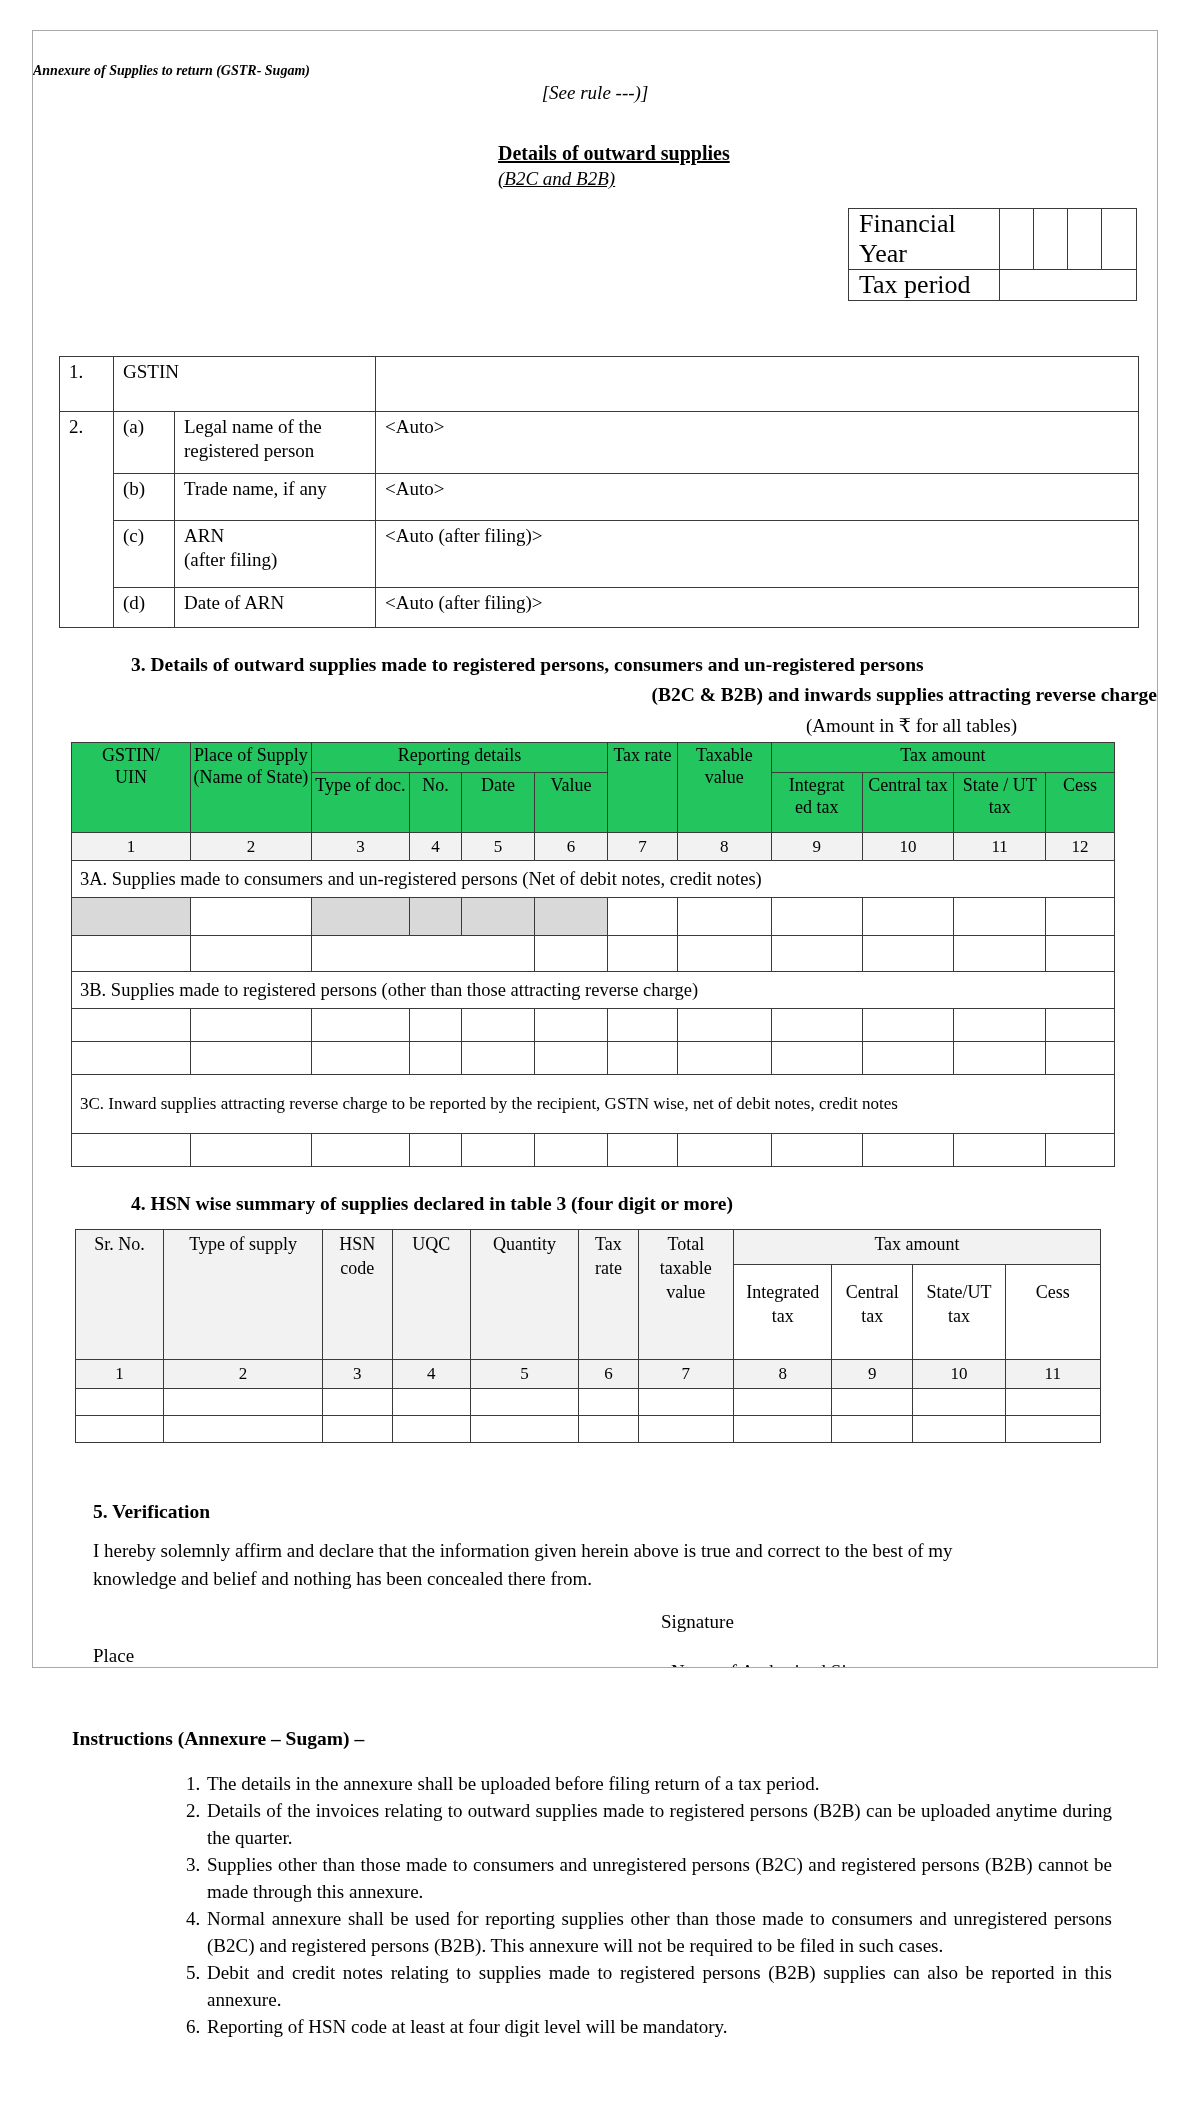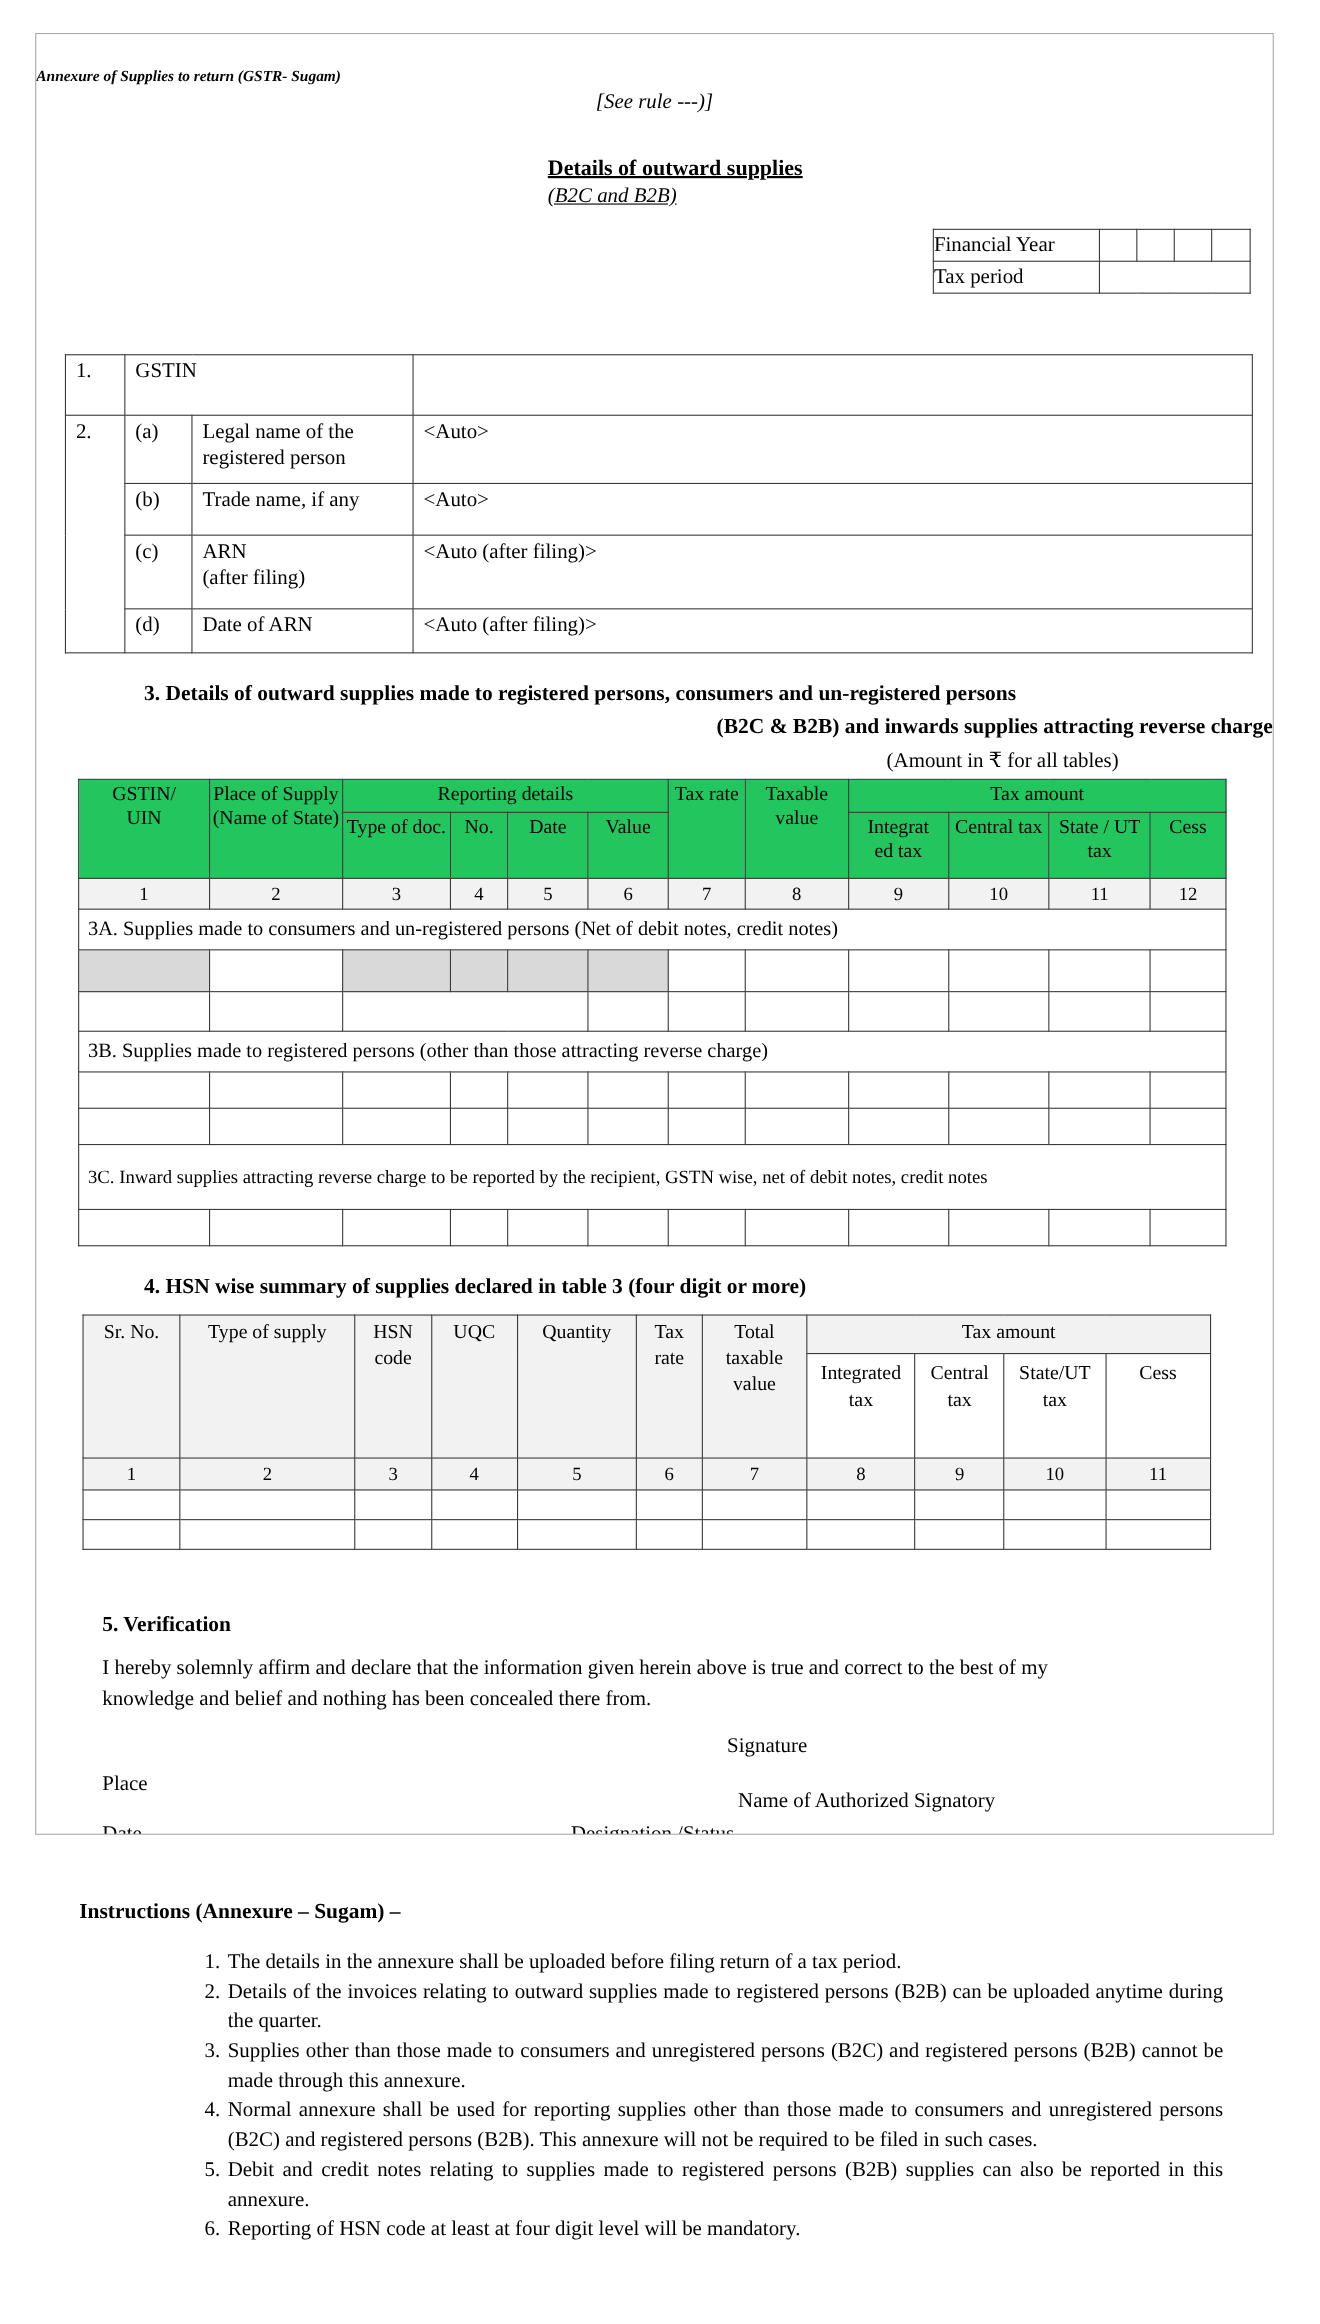--- a/index.html
+++ b/index.html
@@ -8,21 +8,21 @@
   .title {text-align:left; font-weight:bold; font-size:14px; margin-top:32px;font-style:italic;}
   .rule {text-align:center; font-style:italic; font-size:19px; margin-top:3px;}
   .outward {margin:36px 0 0 465px; line-height:26px;text-decoration:underline;}
   .outward .t {font-weight:bold; font-size:20px;}
   .outward .s {font-style:italic;}
   table {border-collapse:collapse;}
   td, th {border:1px solid #3a3a3a; font-weight:normal;}
   .pre {white-space:pre-line;}
   
   .fy {width:288px; margin:16px 20px 0 auto; table-layout:fixed;}
-  .fy td {height:28px; font-size:19px; padding:0 0;}
+  .fy td {height:28px; font-size:26px; padding:0 10px;}
   
   .id {width:1080px; margin:55px 0 0 26px; table-layout:fixed;}
   .id td {vertical-align:top; padding:3px 9px; font-size:19px; line-height:24px;}
   .id td.gwrap {padding:0;}
   .boxes {display:flex; height:100%;}
   .gbox {flex:1;}
   .gbox + .gbox {border-left:1px solid #3a3a3a;}
   
   .h3a {font-weight:bold; font-size:19.5px; margin:22px 0 0 98px; line-height:30px;}
   .h3b {font-weight:bold; font-size:19.5px; margin:0 0 0 130px; line-height:30px;text-align:right;}
@@ -35,21 +35,21 @@
   .t3 tr.sec td {text-align:left; padding:2px 8px; font-size:18.5px; height:32px; vertical-align:middle; line-height:26px;}
   .t3 tr.secsmall td {font-size:17px; height:54px;}
   .r38 {height:38px;} .r36 {height:36px;} .r33 {height:33px;}
   .sh {background:#d9d9d9;}
   
   .h4 {font-weight:bold; font-size:19.5px; margin:26px 0 0 98px; height:28px;}
   .t4 {width:1026px; margin:8px 0 0 42px; table-layout:fixed; font-size:18px;}
   .t4 th {background:#f2f2f2; text-align:center; vertical-align:top; padding:2px 3px; line-height:24px;}
   .t4 tr.gr {height:35px;}
   .t4 tr.sub {height:95px;}
-  .t4 tr.sub th {background:#fff; padding-top:5px;}
+  .t4 tr.sub th {background:#fff; padding-top:15px;}
   .t4 .nums td {background:#f2f2f2; text-align:center; height:26px; font-size:17px;}
   .t4 tr.empty td {height:24px;}
   
   .v-head {font-weight:bold; margin:58px 0 0 60px; font-size:19.5px;}
   .v-text {margin:14px 0 0 60px; width:940px; line-height:28px;}
   .v-sig {margin:18px 0 0 628px; height:28px;}
   .v-row {position:relative; margin-top:6px; height:28px;}
   .v-row .l {margin-left:60px;}
   .v-place .r {position:absolute; left:638px; top:16px;}
   .v-date {margin-top:18px;}

